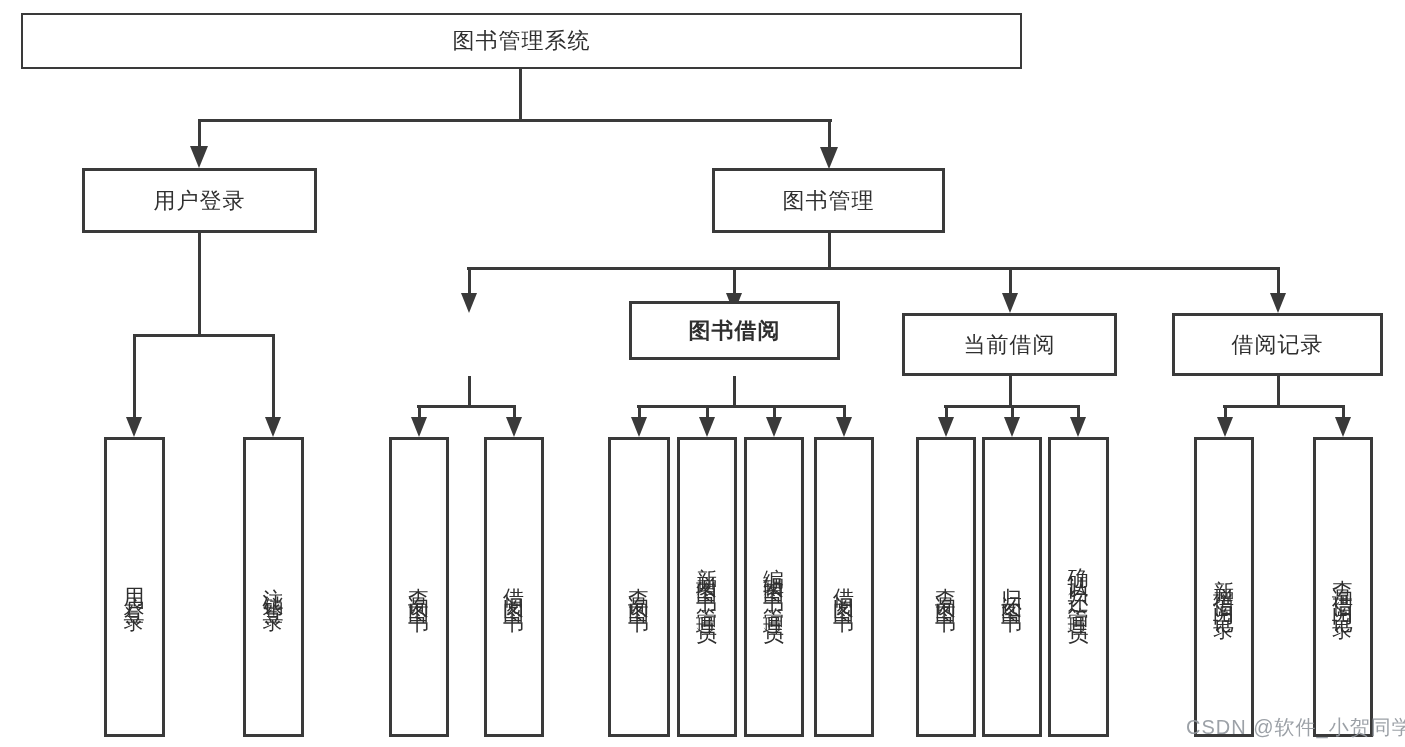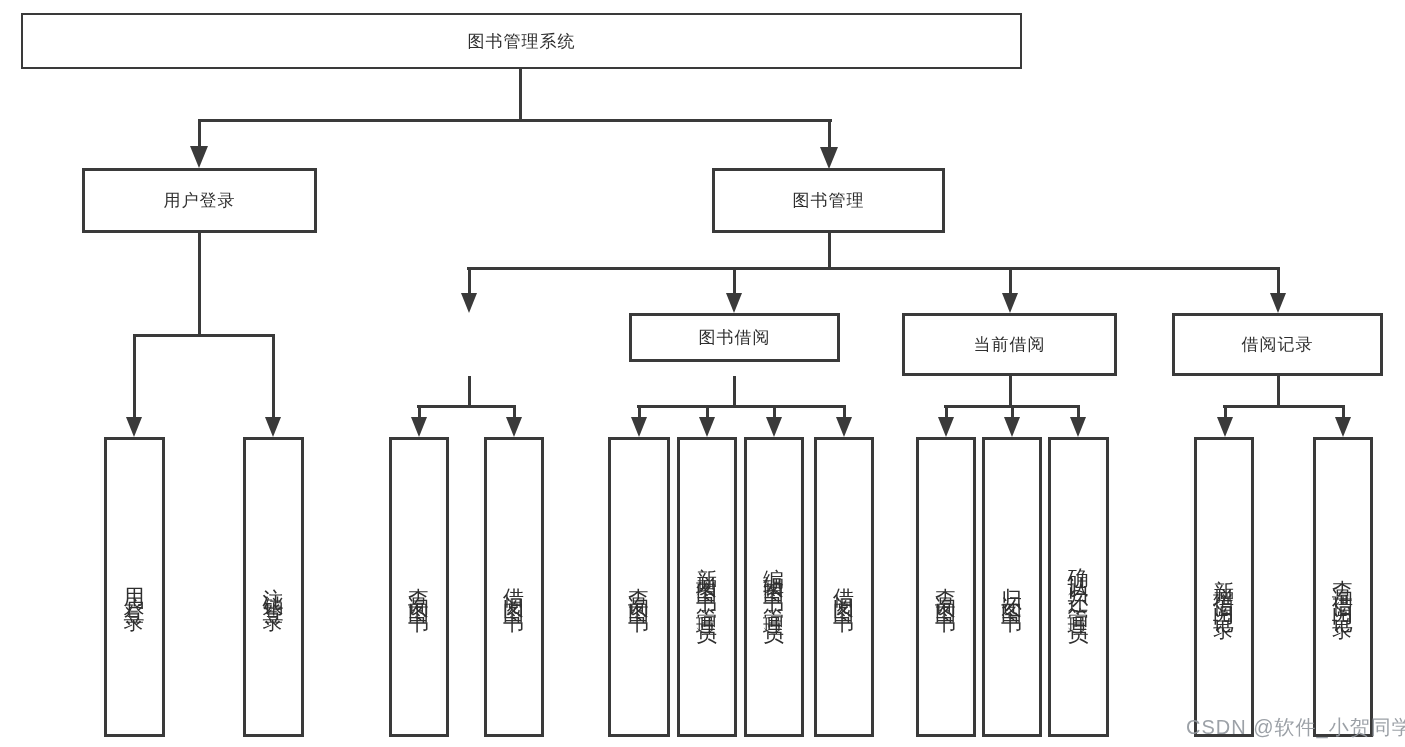--- a/index.html
+++ b/index.html
@@ -7,21 +7,21 @@
     position:relative;width:1405px;height:747px;background:#ffffff;overflow:hidden;
     font-family:"Liberation Sans","DejaVu Sans",sans-serif;
     --line:#3a3a3a;--text:#2f2f2f;
   }
   .box{
     position:absolute;box-sizing:border-box;border:3px solid var(--line);
     background:#ffffff;display:flex;align-items:center;justify-content:center;
     color:var(--text);
   }
   .box.thin{border-width:2px;}
-  .hlabel{font-size:17px;letter-spacing:1px;white-space:nowrap;}
+  .hlabel{font-size:22px;letter-spacing:1px;white-space:nowrap;}
   .vbox{flex-direction:column;}
   .vlabel{
     writing-mode:vertical-rl;text-orientation:mixed;
     font-size:21px;letter-spacing:8px;line-height:1;white-space:nowrap;
   }
   .vl{position:absolute;width:3px;background:var(--line);}
   .hl{position:absolute;height:3px;background:var(--line);}
   .tri{
     position:absolute;width:0;height:0;
     border-left:8px solid transparent;border-right:8px solid transparent;
@@ -104,21 +104,21 @@
     <span class="hlabel">图书管理系统</span>
   </div>
 
   <div class="box" style="left:82px;top:168px;width:235px;height:65px;">
     <span class="hlabel">用户登录</span>
   </div>
   <div class="box" style="left:712px;top:168px;width:233px;height:65px;">
     <span class="hlabel">图书管理</span>
   </div>
 
-  <div class="box" style="left:629px;top:313px;width:211px;height:49px;">
+  <div class="box" style="left:629px;top:301px;width:211px;height:59px;font-weight:bold;">
     <span class="hlabel">图书借阅</span>
   </div>
   <div class="box" style="left:902px;top:313px;width:215px;height:63px;">
     <span class="hlabel">当前借阅</span>
   </div>
   <div class="box" style="left:1172px;top:313px;width:211px;height:63px;">
     <span class="hlabel">借阅记录</span>
   </div>
 
   <div class="box vbox" style="left:104px;top:437px;width:61px;height:300px;">

